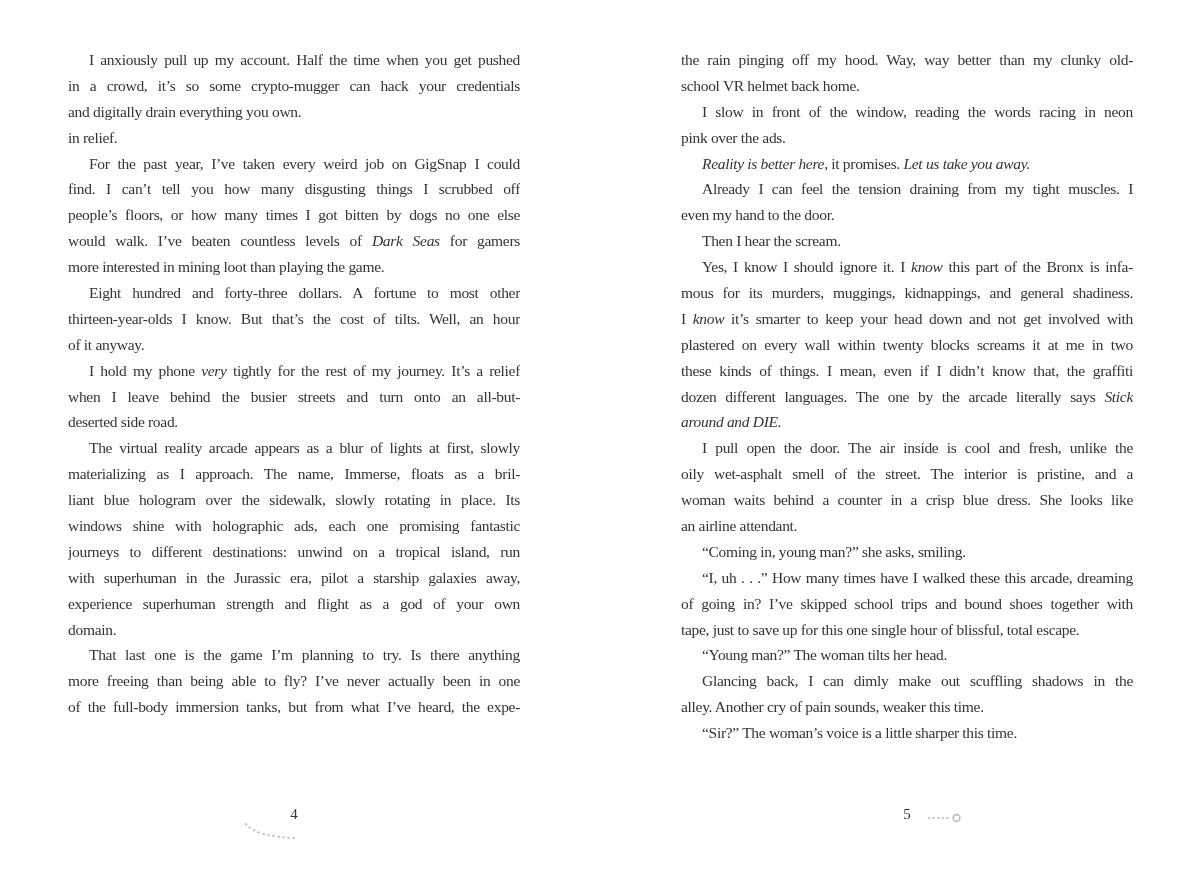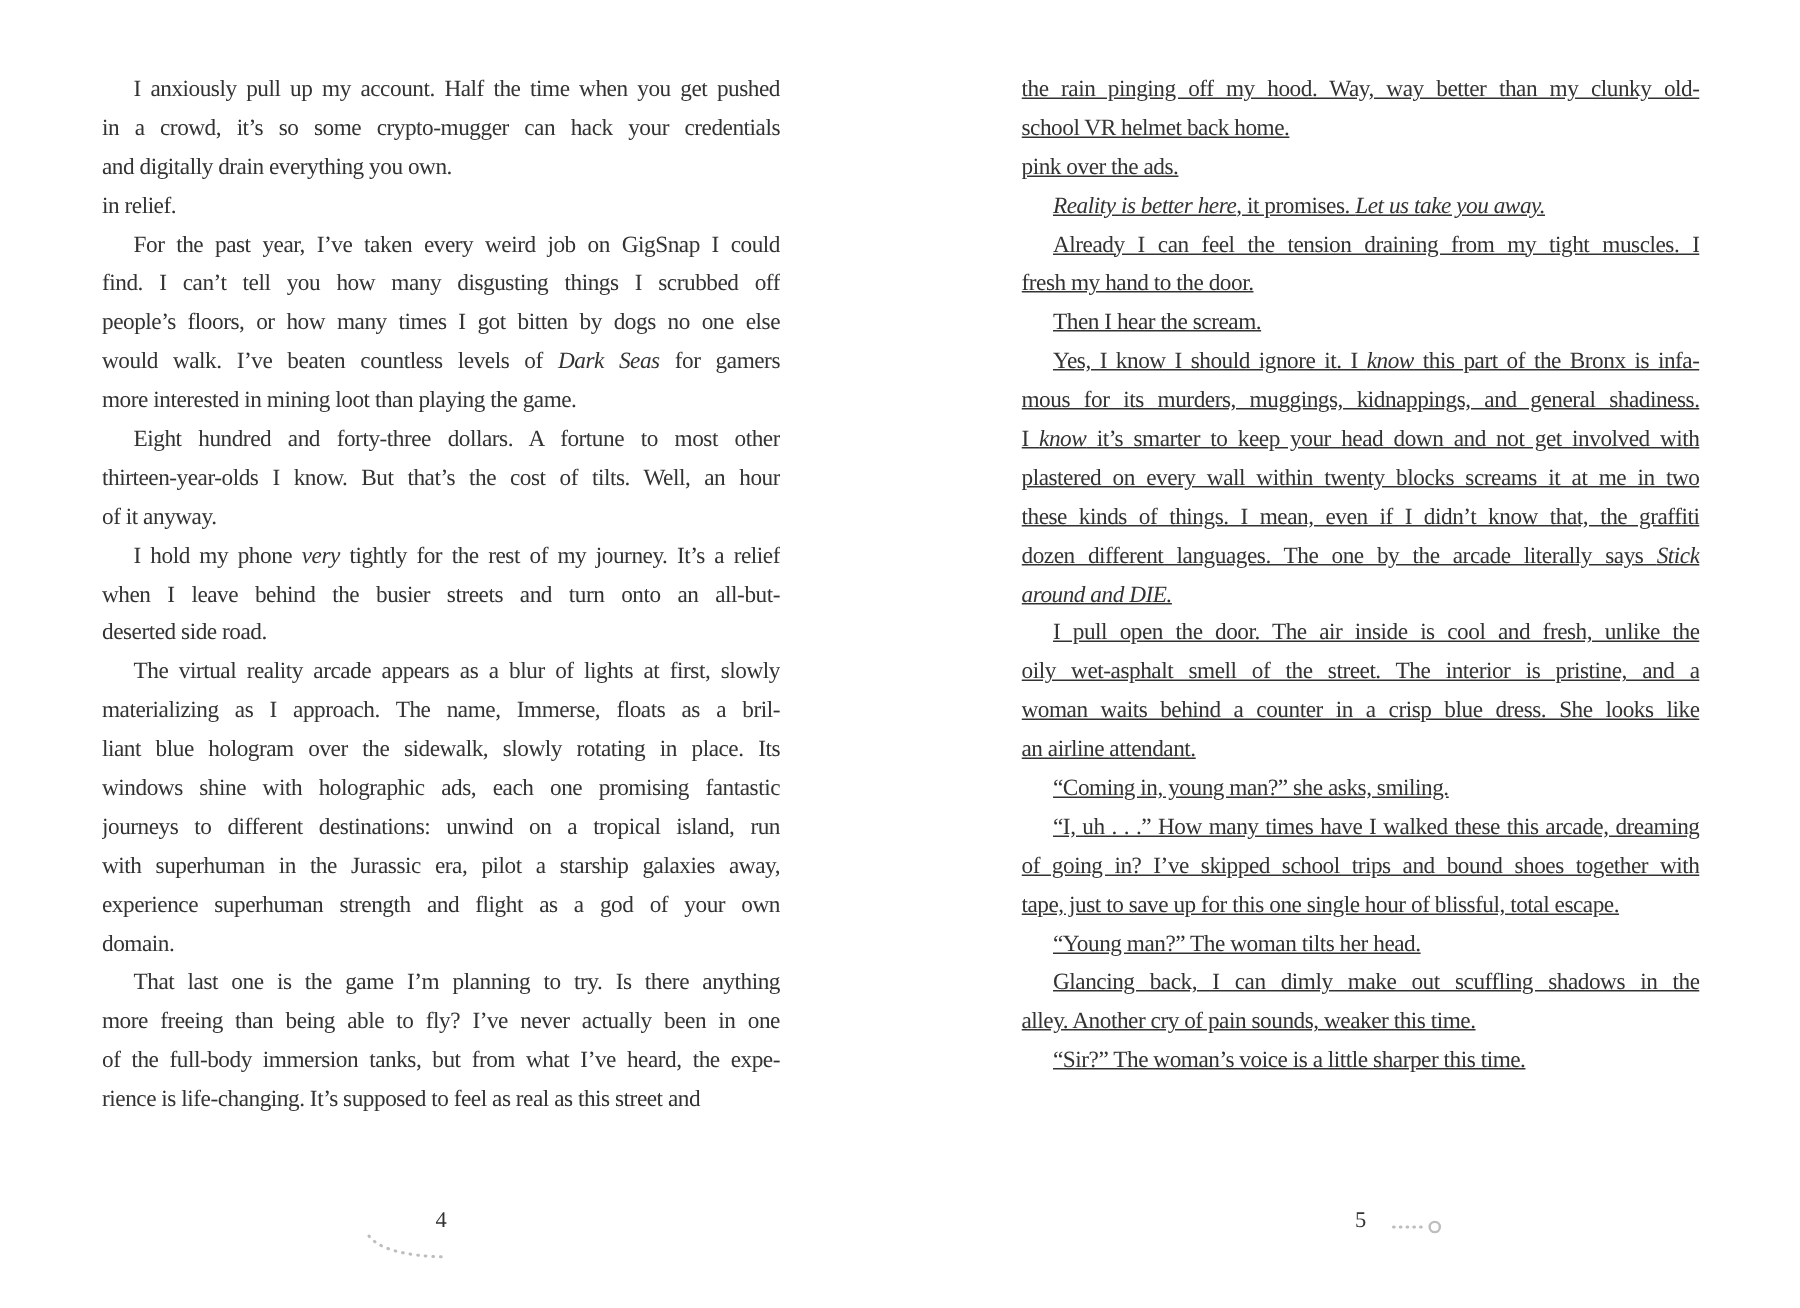--- a/index.html
+++ b/index.html
@@ -20,21 +20,21 @@
   }
   .textblock {
     position: absolute;
     top: 47px;
     width: 452px;
     font-size: 15.5px;
     letter-spacing: -0.02em;
     line-height: 25.9px;
   }
   .textblock.left  { left: 68px; }
-  .textblock.right { left: 681px; text-decoration: underline; }
+  .textblock.right { left: 681px; }
   .line {
     height: 25.9px;
     text-align: justify;
     text-align-last: justify;
     white-space: normal;
     overflow: hidden;
   }
   .line.end {
     text-align: right;
     text-align-last: left;
@@ -81,30 +81,30 @@
       <div class="line"><span>materializing as I approach. The name, Immerse, floats as a bril-</span></div>
       <div class="line"><span>liant blue hologram over the sidewalk, slowly rotating in place. Its</span></div>
       <div class="line"><span>windows shine with holographic ads, each one promising fantastic</span></div>
       <div class="line"><span>journeys to different destinations: unwind on a tropical island, run</span></div>
       <div class="line"><span>with superhuman in the Jurassic era, pilot a starship galaxies away,</span></div>
       <div class="line"><span>experience superhuman strength and flight as a god of your own</span></div>
       <div class="line end"><span>domain.</span></div>
       <div class="line in"><span>That last one is the game I’m planning to try. Is there anything</span></div>
       <div class="line"><span>more freeing than being able to fly? I’ve never actually been in one</span></div>
       <div class="line"><span>of the full-body immersion tanks, but from what I’ve heard, the expe-</span></div>
-      <div class="line end"><span>rience is life-changing. It’s supposed to feel as real as this street and</span></div>
     </div>
 
   <div class="textblock right">
       <div class="line"><span>the rain pinging off my hood. Way, way better than my clunky old-</span></div>
       <div class="line end"><span>school VR helmet back home.</span></div>
+      <div class="line in"><span>I slow in front of the window, reading the words racing in neon</span></div>
       <div class="line end"><span>pink over the ads.</span></div>
       <div class="line in end"><span class="it">Reality is better here</span><span>, it promises. </span><span class="it">Let us take you away.</span></div>
       <div class="line in"><span>Already I can feel the tension draining from my tight muscles. I</span></div>
-      <div class="line end"><span>fresh my hand to the door.</span></div>
+      <div class="line end"><span>even my hand to the door.</span></div>
       <div class="line in end"><span>Then I hear the scream.</span></div>
       <div class="line in"><span>Yes, I know I should ignore it. I </span><span class="it">know</span><span> this part of the Bronx is infa-</span></div>
       <div class="line"><span>mous for its murders, muggings, kidnappings, and general shadiness.</span></div>
       <div class="line"><span>I </span><span class="it">know</span><span> it’s smarter to keep your head down and not get involved with</span></div>
       <div class="line"><span>plastered on every wall within twenty blocks screams it at me in two</span></div>
       <div class="line"><span>these kinds of things. I mean, even if I didn’t know that, the graffiti</span></div>
       <div class="line"><span>dozen different languages. The one by the arcade literally says </span><span class="it">Stick</span></div>
       <div class="line end"><span class="it">around and DIE.</span></div>
       <div class="line in"><span>I pull open the door. The air inside is cool and fresh, unlike the</span></div>
       <div class="line"><span>oily wet-asphalt smell of the street. The interior is pristine, and a</span></div>

